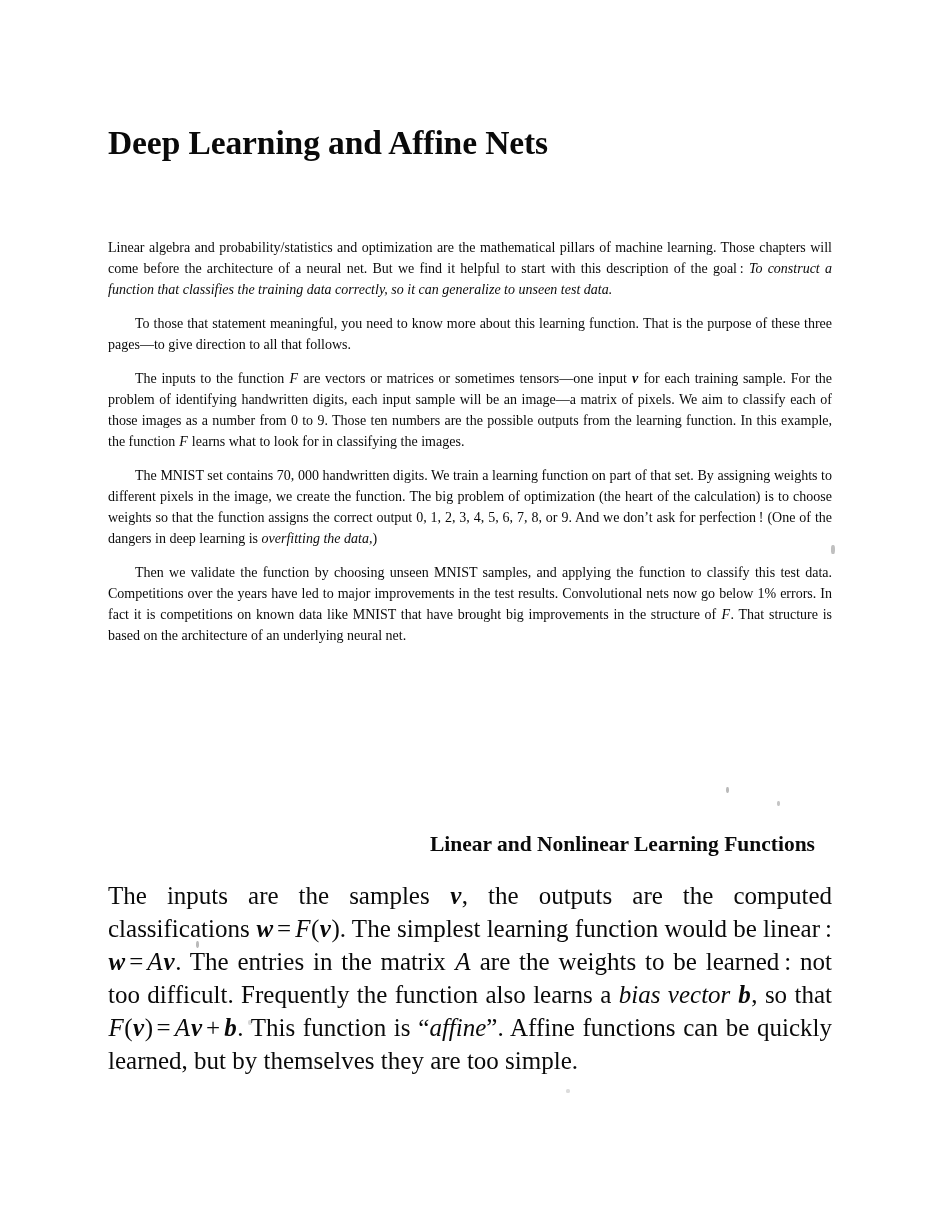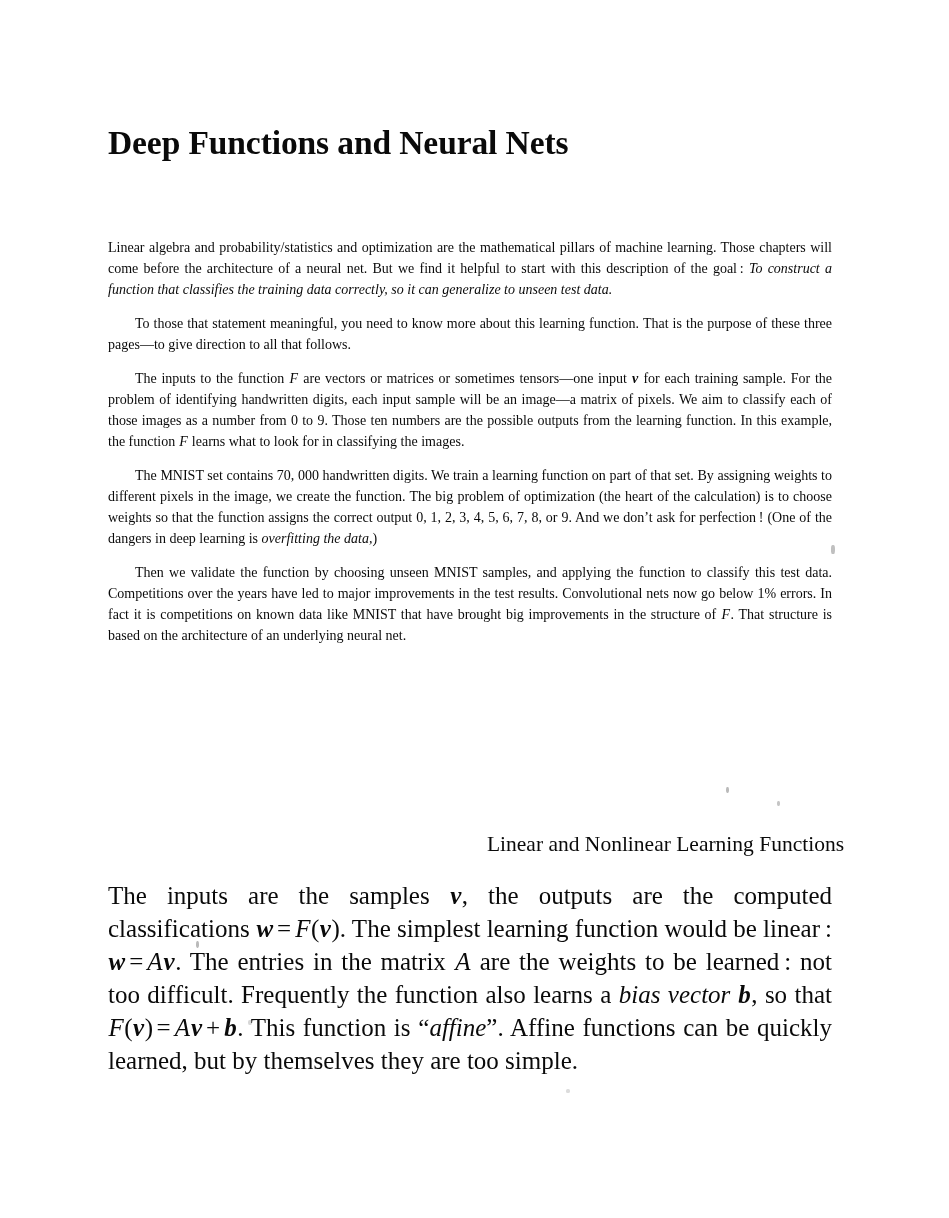--- a/index.html
+++ b/index.html
@@ -76,25 +76,25 @@
   }
   .mrel {          
     padding: 0 3.5px;
   }
   .it { font-style: italic; }
   .nb { white-space: nowrap; }
 
   
   .section-heading {
     position: absolute;
-    left: 120px;
+    left: 91px;
     top: 814px;
     width: 724px;
     font-size: 21.5px;
-    font-weight: normal;
+    font-weight: bold;
     text-align: right;
   }
 
   
   .body-block-2 {
     position: absolute;
     left: 108px;
     top: 879px;
     width: 724px;
     font-size: 25px;
@@ -119,21 +119,21 @@
     background: #8c8c8c;
     border-radius: 40%;
     pointer-events: none;
   }
 </style>
 </head>
 <body>
 
 <div class="page">
 
-  <h1 class="chapter-title">Deep Functions and Neural Nets</h1>
+  <h1 class="chapter-title">Deep Learning and Affine Nets</h1>
 
   <div class="body-block">
 
     <p class="para"><span>Linear algebra and probability/statistics and optimization are the mathematical pillars of machine learning. Those chapters will come before the architecture of a neural net. But we find it helpful to start with this description of the goal : </span><span class="it">To construct a function that classifies the training data correctly, so it can generalize to unseen test data.</span></p>
 
     <p class="para indented"><span>To those that statement meaningful, you need to know more about this learning function. That is the purpose of these three pages—to give direction to all that follows.</span></p>
 
     <p class="para indented"><span>The inputs to the function </span><span class="mi">F</span><span> are vectors or matrices or sometimes tensors—one input </span><span class="mb">v</span><span> for each training sample. For the problem of identifying handwritten digits, each input sample will be an image—a matrix of pixels. We aim to classify each of those images as a number from </span><span class="mn">0</span><span> to </span><span class="mn">9</span><span>. Those ten numbers are the possible outputs from the learning function. In this example, the function </span><span class="mi">F</span><span> learns what to look for in classifying the images.</span></p>
 
     <p class="para indented"><span>The MNIST set contains </span><span class="mn nb">70, 000</span><span> handwritten digits. We train a learning function on part of that set. By assigning weights to different pixels in the image, we create the function. The big problem of optimization (the heart of the calculation) is to choose weights so that the function assigns the correct output </span><span class="mn nb">0, 1, 2, 3, 4, 5, 6, 7, 8,</span><span> or </span><span class="mn">9</span><span>. And we don’t ask for perfection !  (One of the dangers in deep learning is </span><span class="it">overfitting the data,</span><span>)</span></p>

